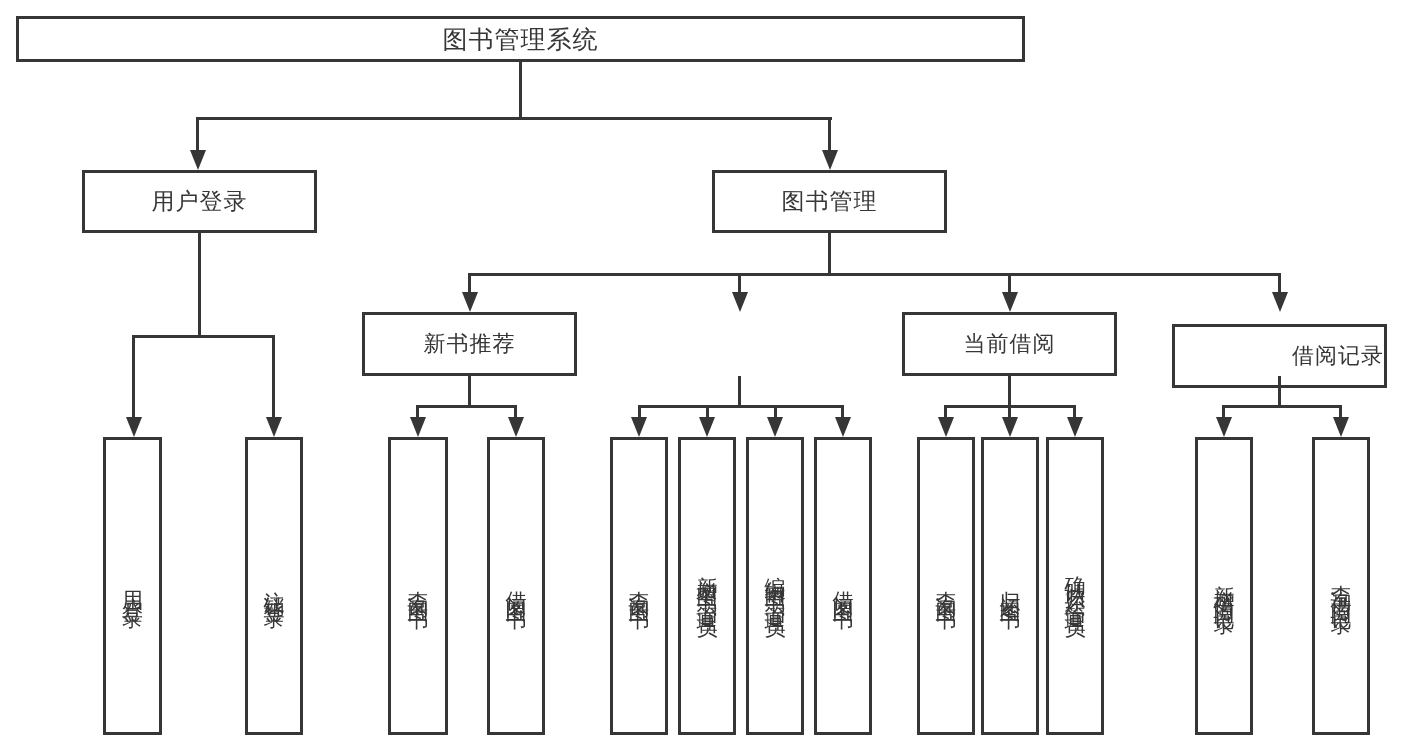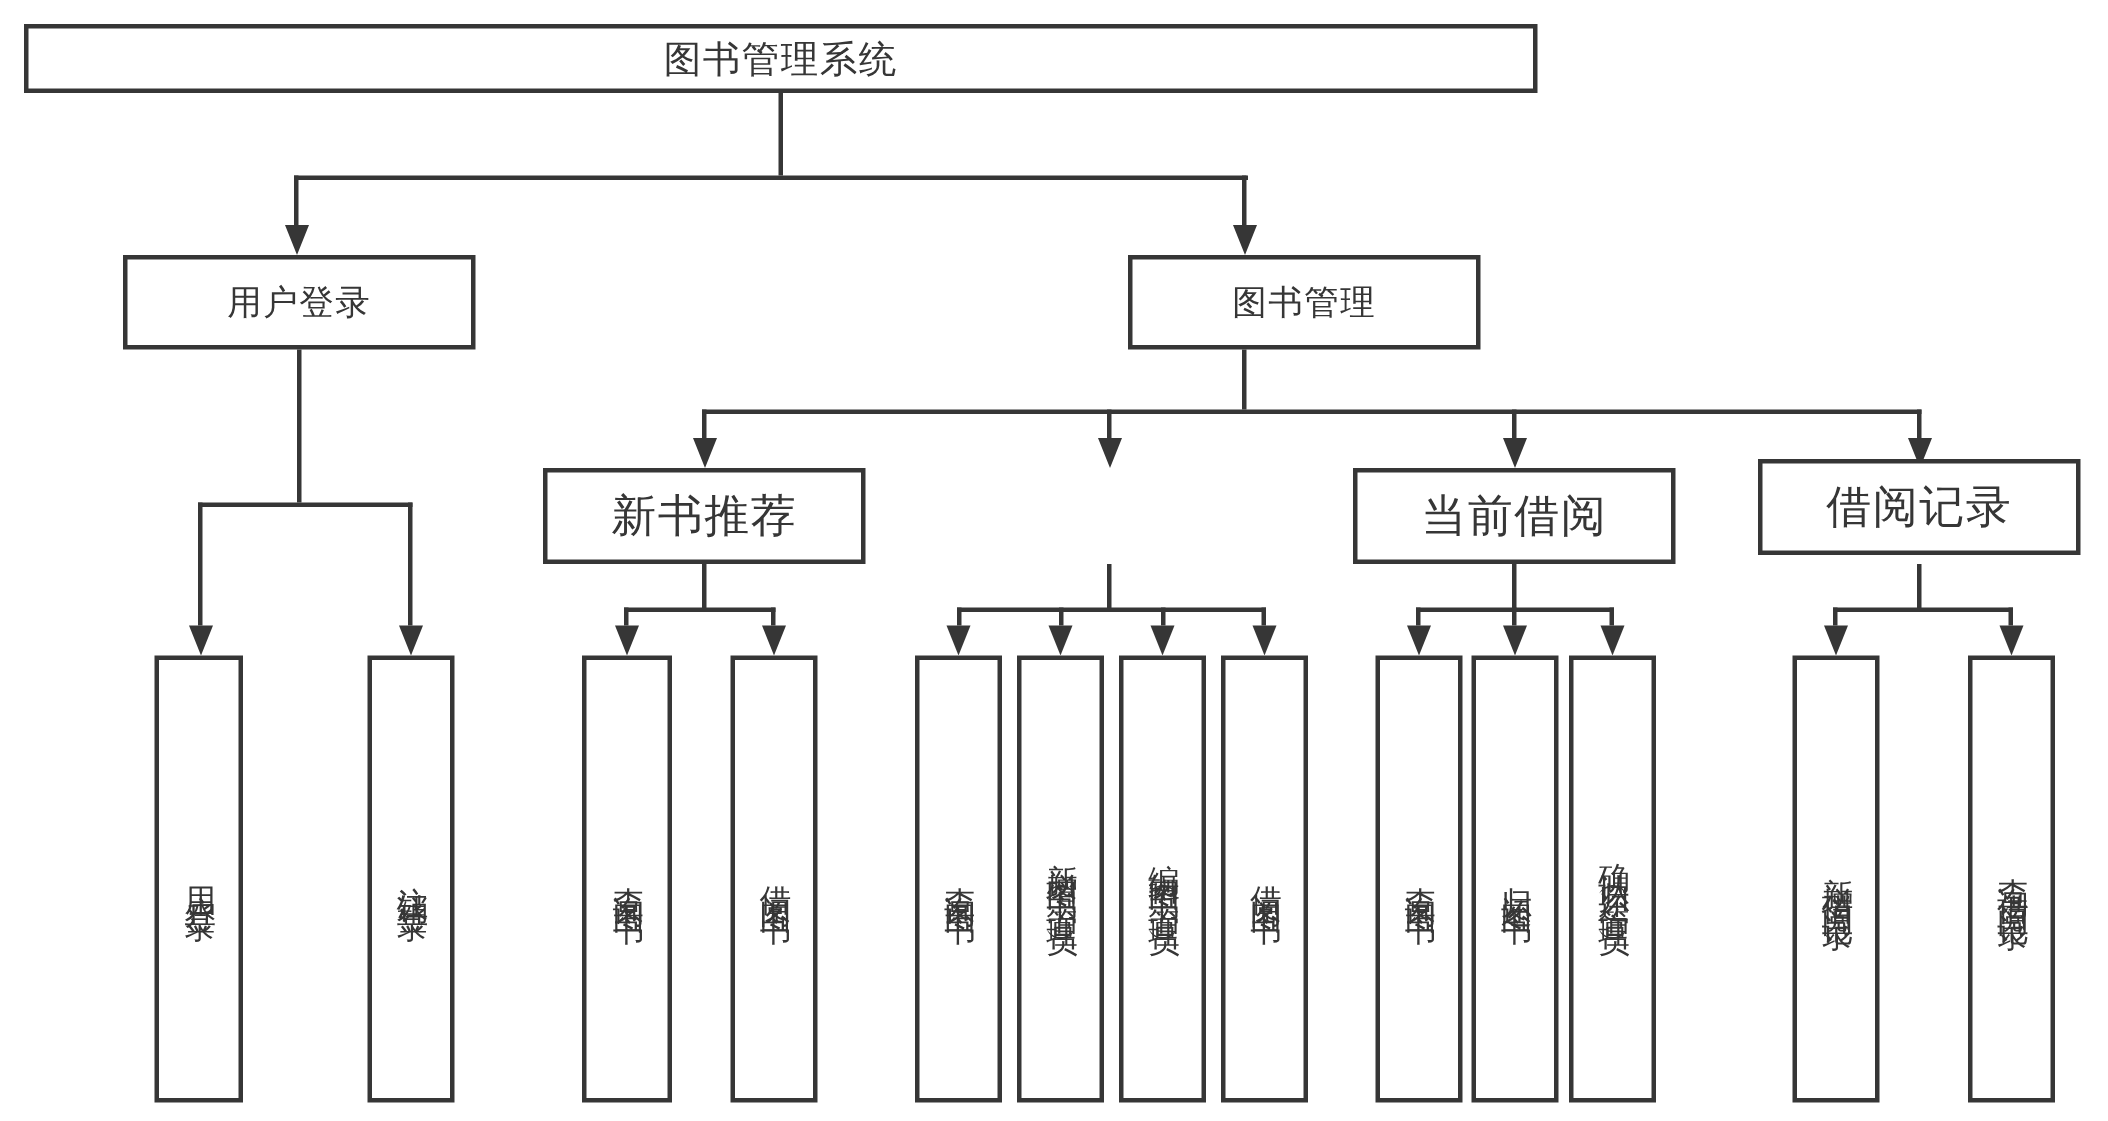--- a/index.html
+++ b/index.html
@@ -15,21 +15,21 @@
     position:absolute;
     box-sizing:border-box;
     border:3px solid var(--line,#363636);
     background:#fff;
     display:flex;align-items:center;justify-content:center;
     color:var(--text,#363636);
   }
   .box span{white-space:nowrap;}
   .root-label{font-size:25px;letter-spacing:1px;}
   .l2-label{font-size:23px;letter-spacing:1px;}
-  .l3-label{font-size:30px;letter-spacing:1px;}
+  .l3-label{font-size:22px;letter-spacing:1px;}
   .leaf span{
     writing-mode:vertical-rl;
     font-size:21px;
     letter-spacing:6px;
     white-space:normal;
   }
   .vl,.hl{position:absolute;background:var(--line,#363636);}
   .vl{width:3px;}
   .hl{height:3px;}
   .arr{
@@ -57,21 +57,21 @@
   <div class="vl" style="left:519px;top:60px;height:57px;"></div>
   <div class="hl" style="left:196px;top:117px;width:636px;"></div>
   <div class="vl" style="left:196px;top:117px;height:33px;"></div>
   <div class="arr" style="left:190px;top:150px;"></div>
   <div class="vl" style="left:828px;top:117px;height:33px;"></div>
   <div class="arr" style="left:822px;top:150px;"></div>
 
   <div class="box" style="left:82px;top:170px;width:235px;height:63px;">
     <span class="l2-label">用户登录</span>
   </div>
-  <div class="box" style="left:752px;top:170px;width:235px;height:63px;">
+  <div class="box" style="left:712px;top:170px;width:235px;height:63px;">
     <span class="l2-label">图书管理</span>
   </div>
 
   <div class="vl" style="left:198px;top:233px;height:102px;"></div>
   <div class="hl" style="left:132px;top:335px;width:143px;"></div>
   <div class="vl" style="left:132px;top:335px;height:82px;"></div>
   <div class="arr" style="left:126px;top:417px;"></div>
   <div class="vl" style="left:272px;top:335px;height:82px;"></div>
   <div class="arr" style="left:266px;top:417px;"></div>
 
@@ -85,21 +85,21 @@
   <div class="arr" style="left:1002px;top:292px;"></div>
   <div class="vl" style="left:1278px;top:273px;height:19px;"></div>
   <div class="arr" style="left:1272px;top:292px;"></div>
 
   <div class="box" style="left:362px;top:312px;width:215px;height:64px;">
     <span class="l3-label">新书推荐</span>
   </div>
   <div class="box" style="left:902px;top:312px;width:215px;height:64px;">
     <span class="l3-label">当前借阅</span>
   </div>
-  <div class="box" style="left:1172px;top:306px;width:215px;height:64px;">
+  <div class="box" style="left:1172px;top:324px;width:215px;height:64px;justify-content:flex-end;">
     <span class="l3-label">借阅记录</span>
   </div>
 
   <div class="vl" style="left:468px;top:376px;height:31px;"></div>
   <div class="hl" style="left:416px;top:405px;width:101px;"></div>
   <div class="vl" style="left:416px;top:405px;height:12px;"></div>
   <div class="arr" style="left:410px;top:417px;"></div>
   <div class="vl" style="left:514px;top:405px;height:12px;"></div>
   <div class="arr" style="left:508px;top:417px;"></div>
 

